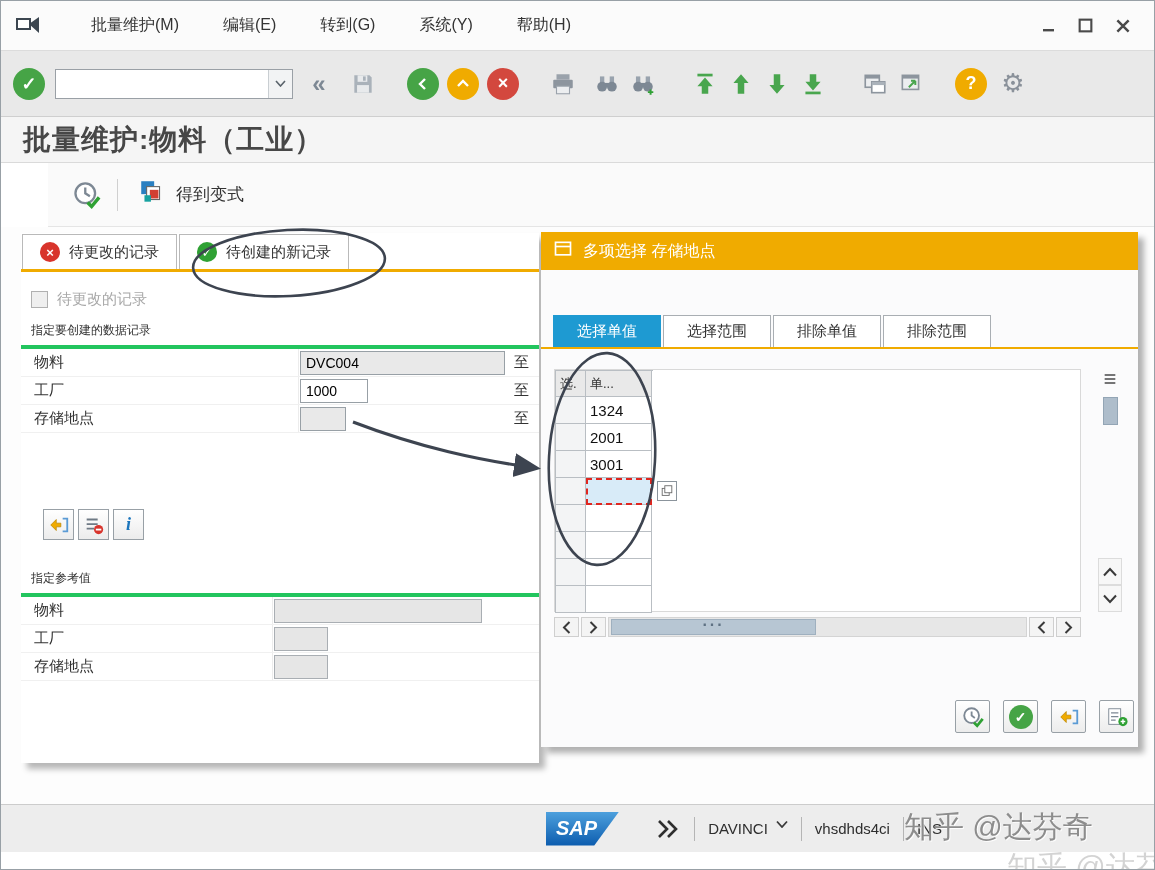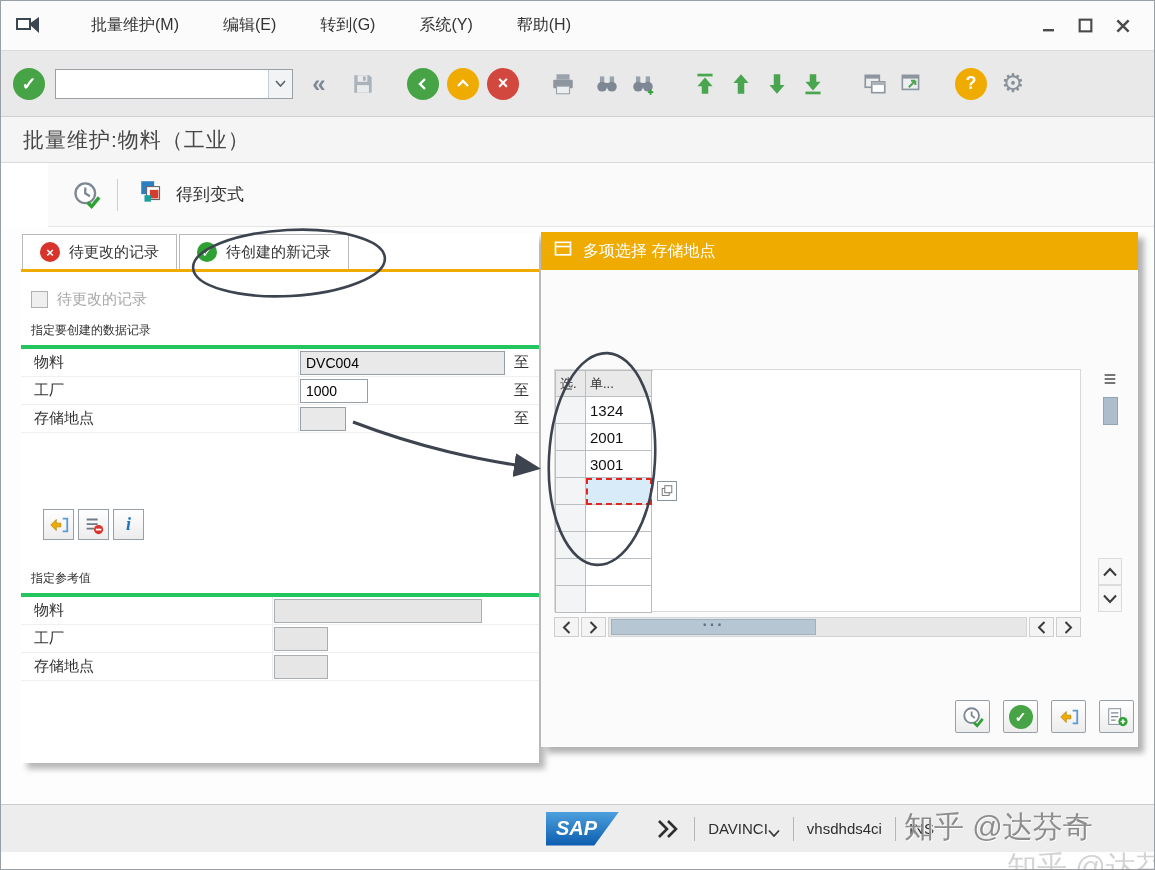--- a/index.html
+++ b/index.html
@@ -30,21 +30,21 @@
                     font-size:14px; font-family:inherit; min-width:0; }
   .cmd-dd { width:24px; height:100%; display:flex; align-items:center; justify-content:center;
             border-left:1px solid #c9ced2; background:#f2f3f4; }
   .ibtn { width:36px; height:36px; display:flex; align-items:center; justify-content:center; flex:none; }
   .sp8 { width:8px; flex:none; } .sp26 { width:26px; flex:none; }
   .glyph { color:#7d8894; font-size:24px; font-weight:bold; line-height:1; }
 
   
   .titlebar { height:46px; background:#f5f5f5; border-bottom:1px solid #dadada;
               display:flex; align-items:center; padding-left:22px; }
-  .titlebar h1 { font-size:21px; color:#474747; font-weight:normal; letter-spacing:1px; }
+  .titlebar h1 { font-size:28px; color:#474747; font-weight:bold; letter-spacing:1px; }
   .apptoolbar { height:64px; background:#fafafa; border-bottom:1px solid #e5e5e5;
                 display:flex; align-items:center; padding-left:21px;margin-left:47px; }
   .vsep { width:1px; height:32px; background:#d0d0d0; margin:0 12px; }
   .variant-btn { display:flex; align-items:center; gap:10px; padding:4px 8px; }
   .variant-btn span { font-size:17px; color:#333; }
 
   
   .content { position:relative; height:592px; background:#fdfdfd; }
 
   
@@ -140,21 +140,21 @@
   .statusbar { position:absolute; left:0; right:0; bottom:17px; height:48px; background:#ededed;
                border-top:1px solid #cccccc; display:flex; align-items:center; }
   .sap-logo { margin-left:545px; height:34px; padding:4px 22px 4px 10px;
               background:linear-gradient(180deg,#4da0dd,#0c5cae);
               clip-path:polygon(0 0,100% 0,66% 100%,0 100%);
               color:#fff; font-weight:bold; font-style:italic; font-size:20px;
               display:flex; align-items:center; flex:none; }
   .sb-chevrons { margin-left:36px; display:flex; }
   .sb-sep { width:1px; height:24px; background:#b5b5b5; margin:0 13px; flex:none; }
   .sb-text { font-size:15px; color:#2e2e2e; white-space:nowrap; }
-  .sb-sys { display:flex; align-items:flex-end; }
+  .sb-sys { display:flex; align-items:flex-start; gap:8px; }
 
   
   .annotations { position:absolute; inset:0; width:1155px; height:870px;
                  pointer-events:none; z-index:60; }
   .watermark  { position:absolute; left:903px; top:806px; font-size:30px; color:#8d8d8d;
                 text-shadow:1px 1px 0 rgba(255,255,255,0.85); white-space:nowrap; z-index:70; }
   .watermark2 { position:absolute; left:1006px; top:846px; font-size:30px; color:#9f9f9f;
                 opacity:0.45; white-space:nowrap; z-index:70; }
 </style>
 </head>
@@ -409,20 +409,26 @@
 
     <div class="dialog">
       <div class="dlg-header">
         <span><svg width="20" height="20" viewBox="0 0 24 24">
               <rect x="3" y="4" width="18" height="15" fill="none" stroke="#fff" stroke-width="2"></rect>
               <path d="M3 9h18" stroke="#fff" stroke-width="2"></path>
             </svg></span>
         <span class="dlg-title">多项选择 存储地点</span>
       </div>
       <div class="dlg-body">
+        <div class="dlg-tabs">
+          <div class="dtab active">选择单值</div>
+          <div class="dtab">选择范围</div>
+          <div class="dtab">排除单值</div>
+          <div class="dtab">排除范围</div>
+        </div>
 
         <div class="table-area">
           <div class="tbl">
             <div class="trow th">
               <div class="tc c1">选.</div>
               <div class="tc c2">单...</div>
             </div>
             <div class="trow tdrow">
               <div class="tc c1"></div>
               <div class="tc c2">1324</div>

